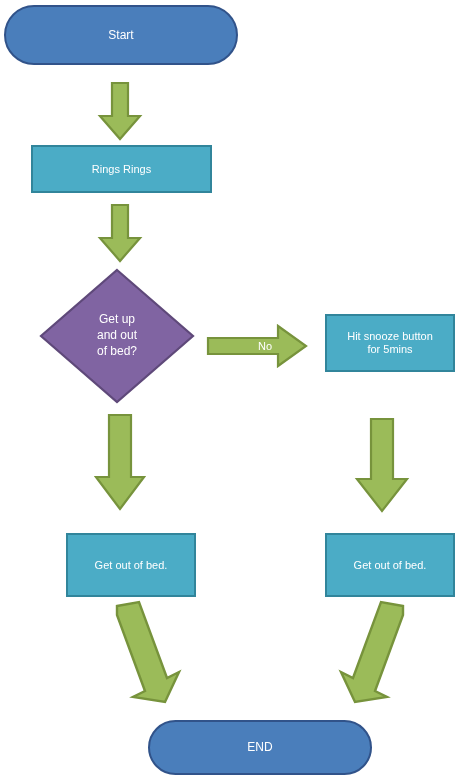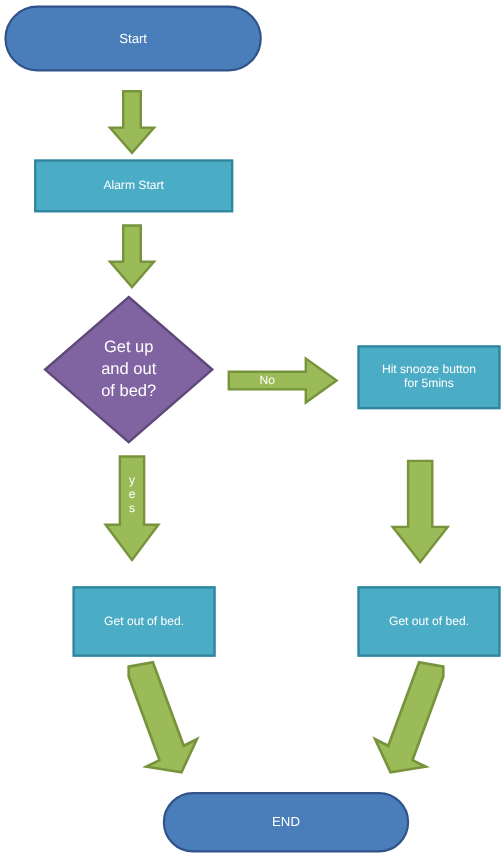--- a/index.html
+++ b/index.html
@@ -47,21 +47,21 @@
     inset: 0;
   }
   .decision-label {
     position: absolute;
     inset: 0;
     display: flex;
     align-items: center;
     justify-content: center;
     flex-direction: column;
     color: #ffffff;
-    font-size: 15px;
+    font-size: 12px;
     line-height: 1.32;
     text-align: center;
     pointer-events: none;
   }
   .arrow {
     position: absolute;
   }
   .arrow svg {
     display: block;
     overflow: visible;
@@ -70,40 +70,41 @@
     position: absolute;
     color: #ffffff;
     font-size: 11px;
     text-align: center;
     pointer-events: none;
     display: flex;
     align-items: center;
     justify-content: center;
     flex-direction: column;
     line-height: 1.15;
+    margin-left: 22px;
   }
   .vlabel span { display: block; }
 </style>
 </head>
 <body>
 
 <div id="canvas">
 
   <div class="node terminator" style="left:4px; top:5px; width:234px; height:60px;">
     <span>Start</span>
   </div>
 
   <div class="arrow" style="left:98px; top:83px; width:44px; height:58px;">
     <svg width="44" height="58" viewBox="0 0 44 58">
       <polygon points="14,0 30,0 30,33 42,33 22,56 2,33 14,33" fill="#9BBB59" stroke="#77933C" stroke-width="2.2" stroke-linejoin="miter"></polygon>
     </svg>
   </div>
 
   <div class="node process" style="left:31px; top:145px; width:181px; height:48px;">
-    <span>Alarm Start</span>
+    <span>Rings Rings</span>
   </div>
 
   <div class="arrow" style="left:98px; top:205px; width:44px; height:58px;">
     <svg width="44" height="58" viewBox="0 0 44 58">
       <polygon points="14,0 30,0 30,33 42,33 22,56 2,33 14,33" fill="#9BBB59" stroke="#77933C" stroke-width="2.2" stroke-linejoin="miter"></polygon>
     </svg>
   </div>
 
   <div class="decision-wrap" style="left:39px; top:268px; width:156px; height:136px;">
     <svg class="decision-shape" width="156" height="136" viewBox="0 0 156 136">

